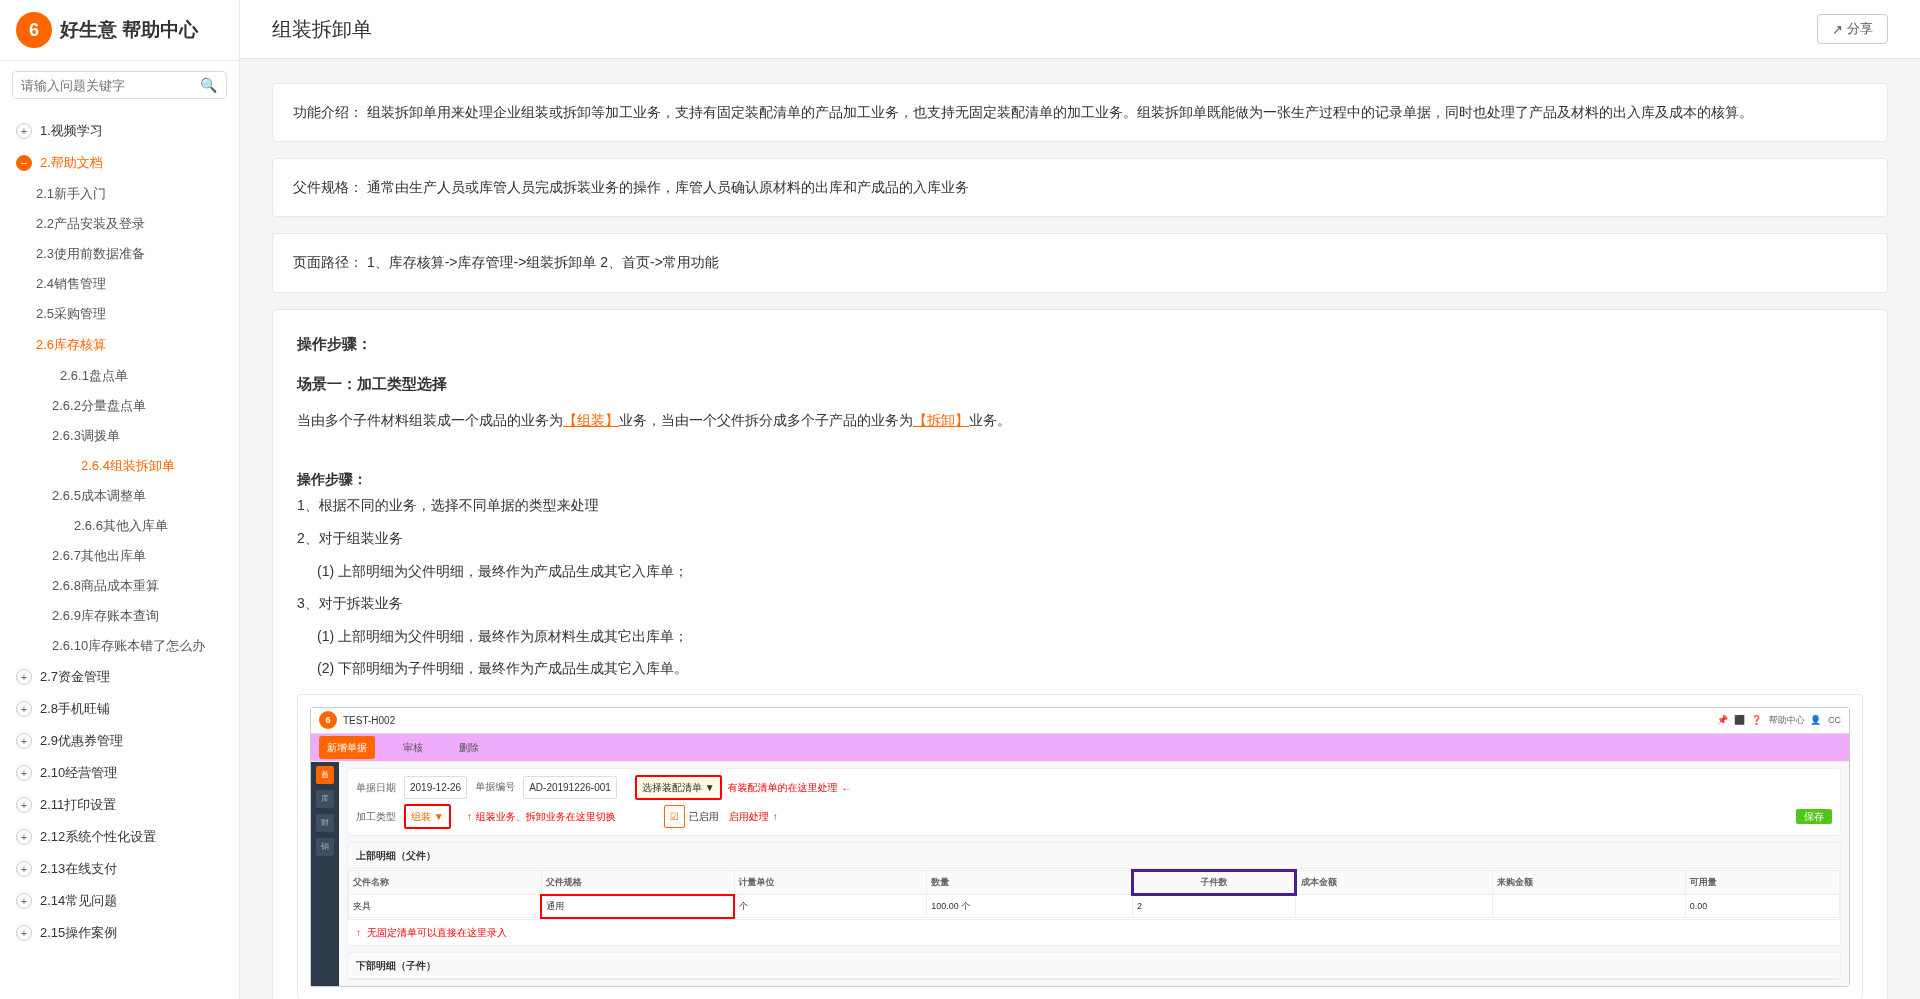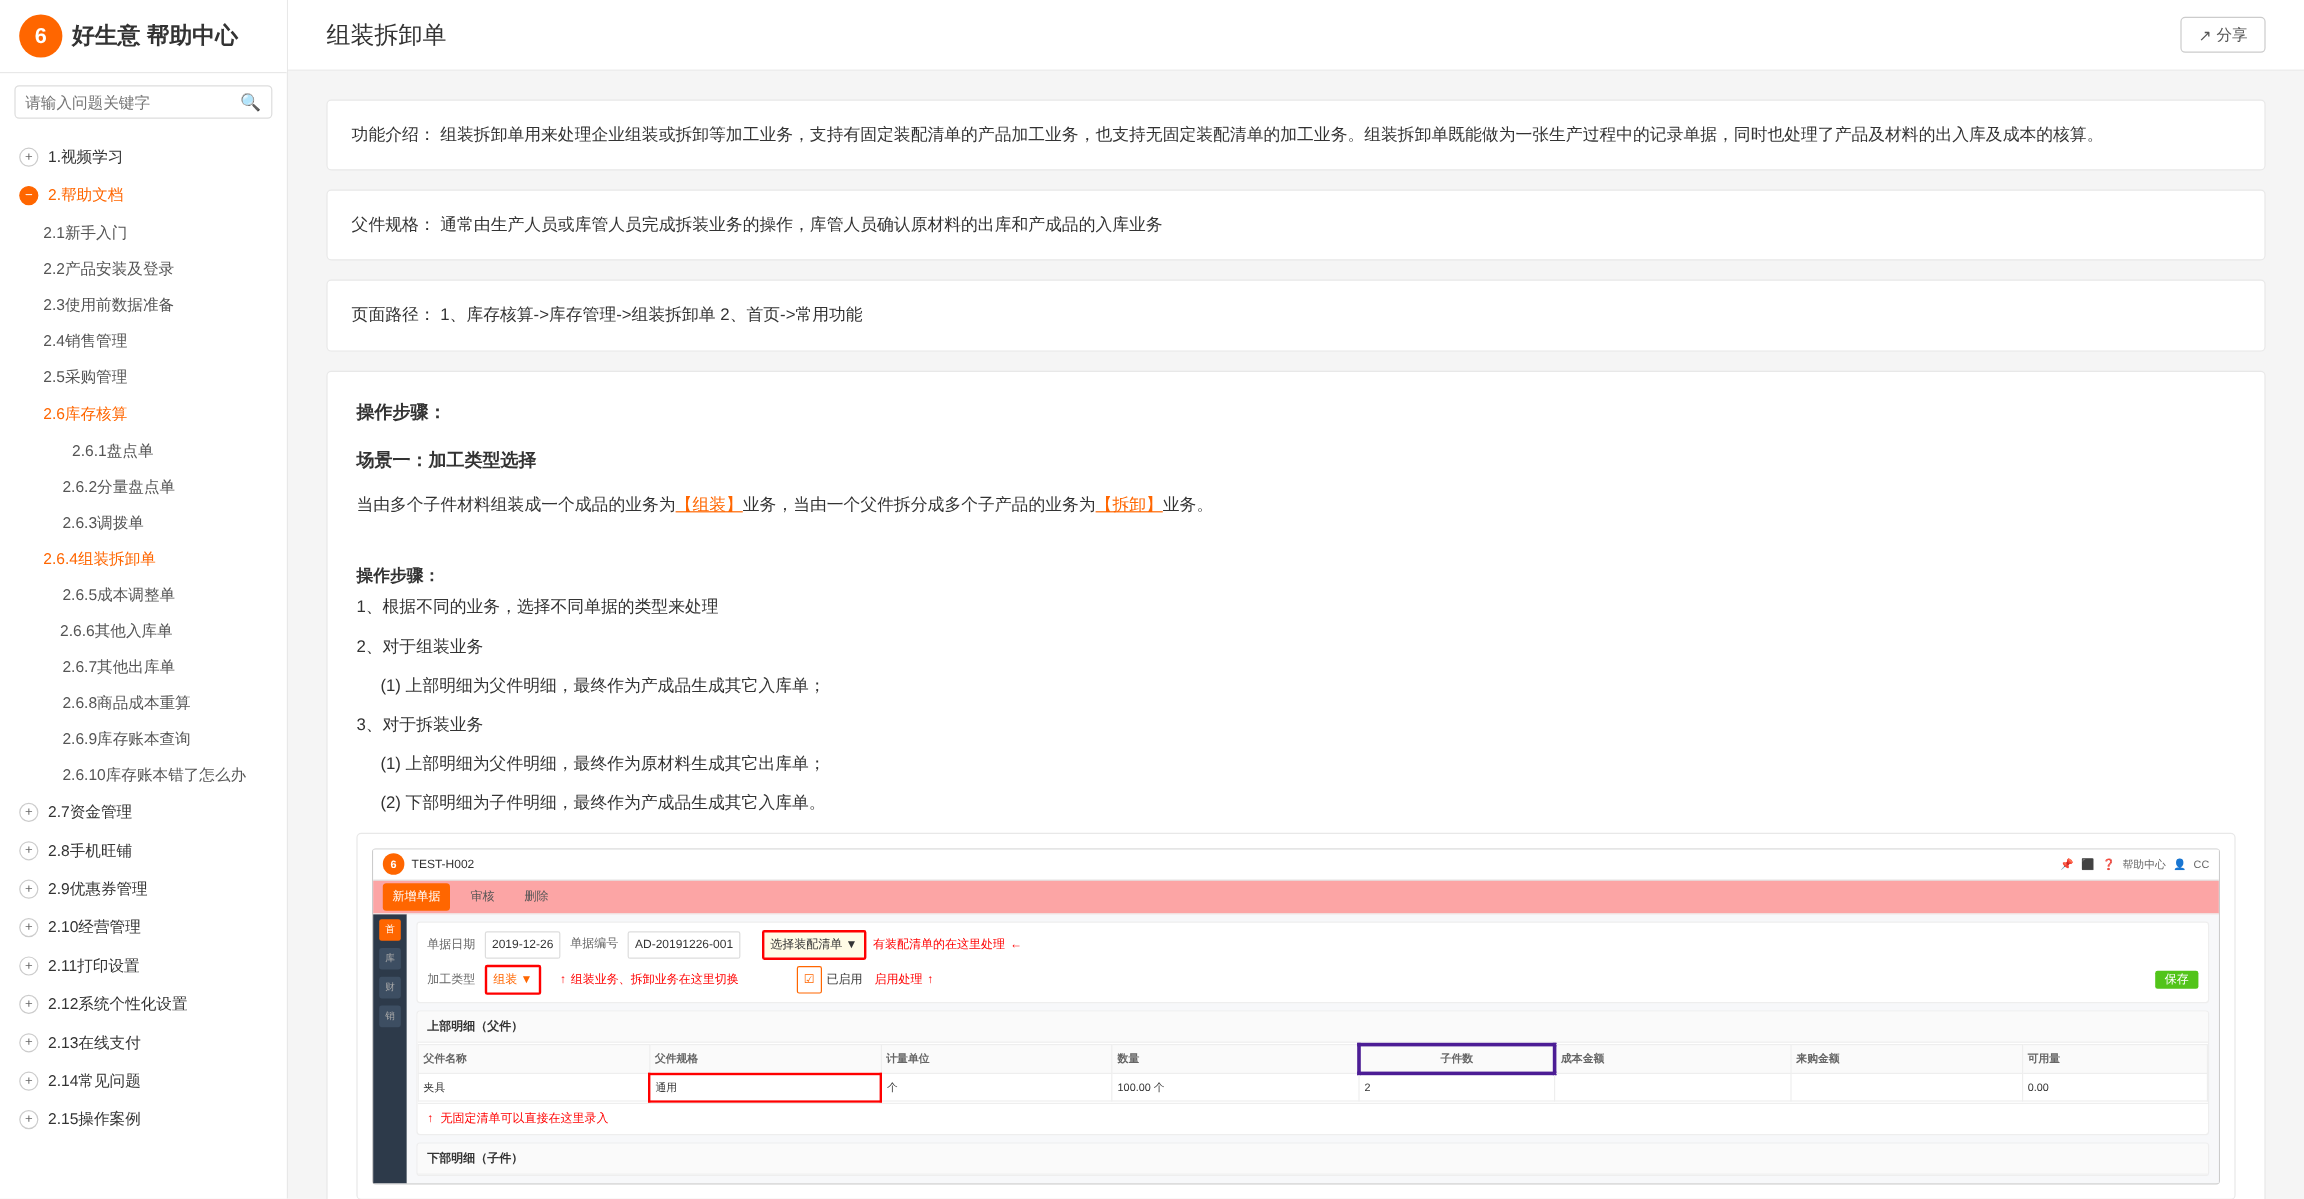--- a/index.html
+++ b/index.html
@@ -207,27 +207,27 @@
 
     <div class="nav-sub-item" style="padding-left:60px;">
       <span>2.6.1盘点单</span>
     </div>
     <div class="nav-sub-item" style="padding-left:52px;">
       <span>2.6.2分量盘点单</span>
     </div>
     <div class="nav-sub-item" style="padding-left:52px;">
       <span>2.6.3调拨单</span>
     </div>
-    <div class="nav-sub-item sub-active" style="padding-left:36px;">
+    <div class="nav-sub-item sub-active" style="padding-left:81px;">
       <span>2.6.4组装拆卸单</span>
     </div>
     <div class="nav-sub-item" style="padding-left:52px;">
       <span>2.6.5成本调整单</span>
     </div>
-    <div class="nav-sub-item" style="padding-left:50px;">
+    <div class="nav-sub-item" style="padding-left:74px;">
       <span>2.6.6其他入库单</span>
     </div>
     <div class="nav-sub-item" style="padding-left:52px;">
       <span>2.6.7其他出库单</span>
     </div>
     <div class="nav-sub-item" style="padding-left:52px;">
       <span>2.6.8商品成本重算</span>
     </div>
     <div class="nav-sub-item" style="padding-left:52px;">
       <span>2.6.9库存账本查询</span>
@@ -328,21 +328,21 @@
             <div style="display:flex;align-items:center;gap:6px;font-size:9px;color:#666;">
               <span>📌</span>
                 <span>⬛</span>
                 <span>❓</span>
                 <span>帮助中心</span>
                 <span>👤</span>
                 <span>CC</span>
             </div>
           </div>
 
-          <div style="background:#fca5a5;border-bottom:1px solid #eee;padding:2px 8px;display:flex;align-items:center;gap:9px;">
+          <div style="background:#f0abfc;border-bottom:1px solid #eee;padding:2px 8px;display:flex;align-items:center;gap:20px;">
             <div style="background:#ff6600;color:white;padding:2px 8px;border-radius:3px;font-size:10px;">新增单据</div>
             <div style="padding:2px 8px;font-size:10px;color:#555;">审核</div>
             <div style="padding:2px 8px;font-size:10px;color:#555;">删除</div>
           </div>
 
           <div style="display:flex;">
 
             <div style="width:28px;background:#2d3a4a;display:flex;flex-direction:column;align-items:center;padding:4px 0;gap:6px;">
               <div style="width:18px;height:18px;background:#ff6600;border-radius:2px;display:flex;align-items:center;justify-content:center;font-size:8px;color:white;">首</div>
               <div style="width:18px;height:18px;background:#3d4e62;border-radius:2px;display:flex;align-items:center;justify-content:center;font-size:8px;color:#aaa;">库</div>

